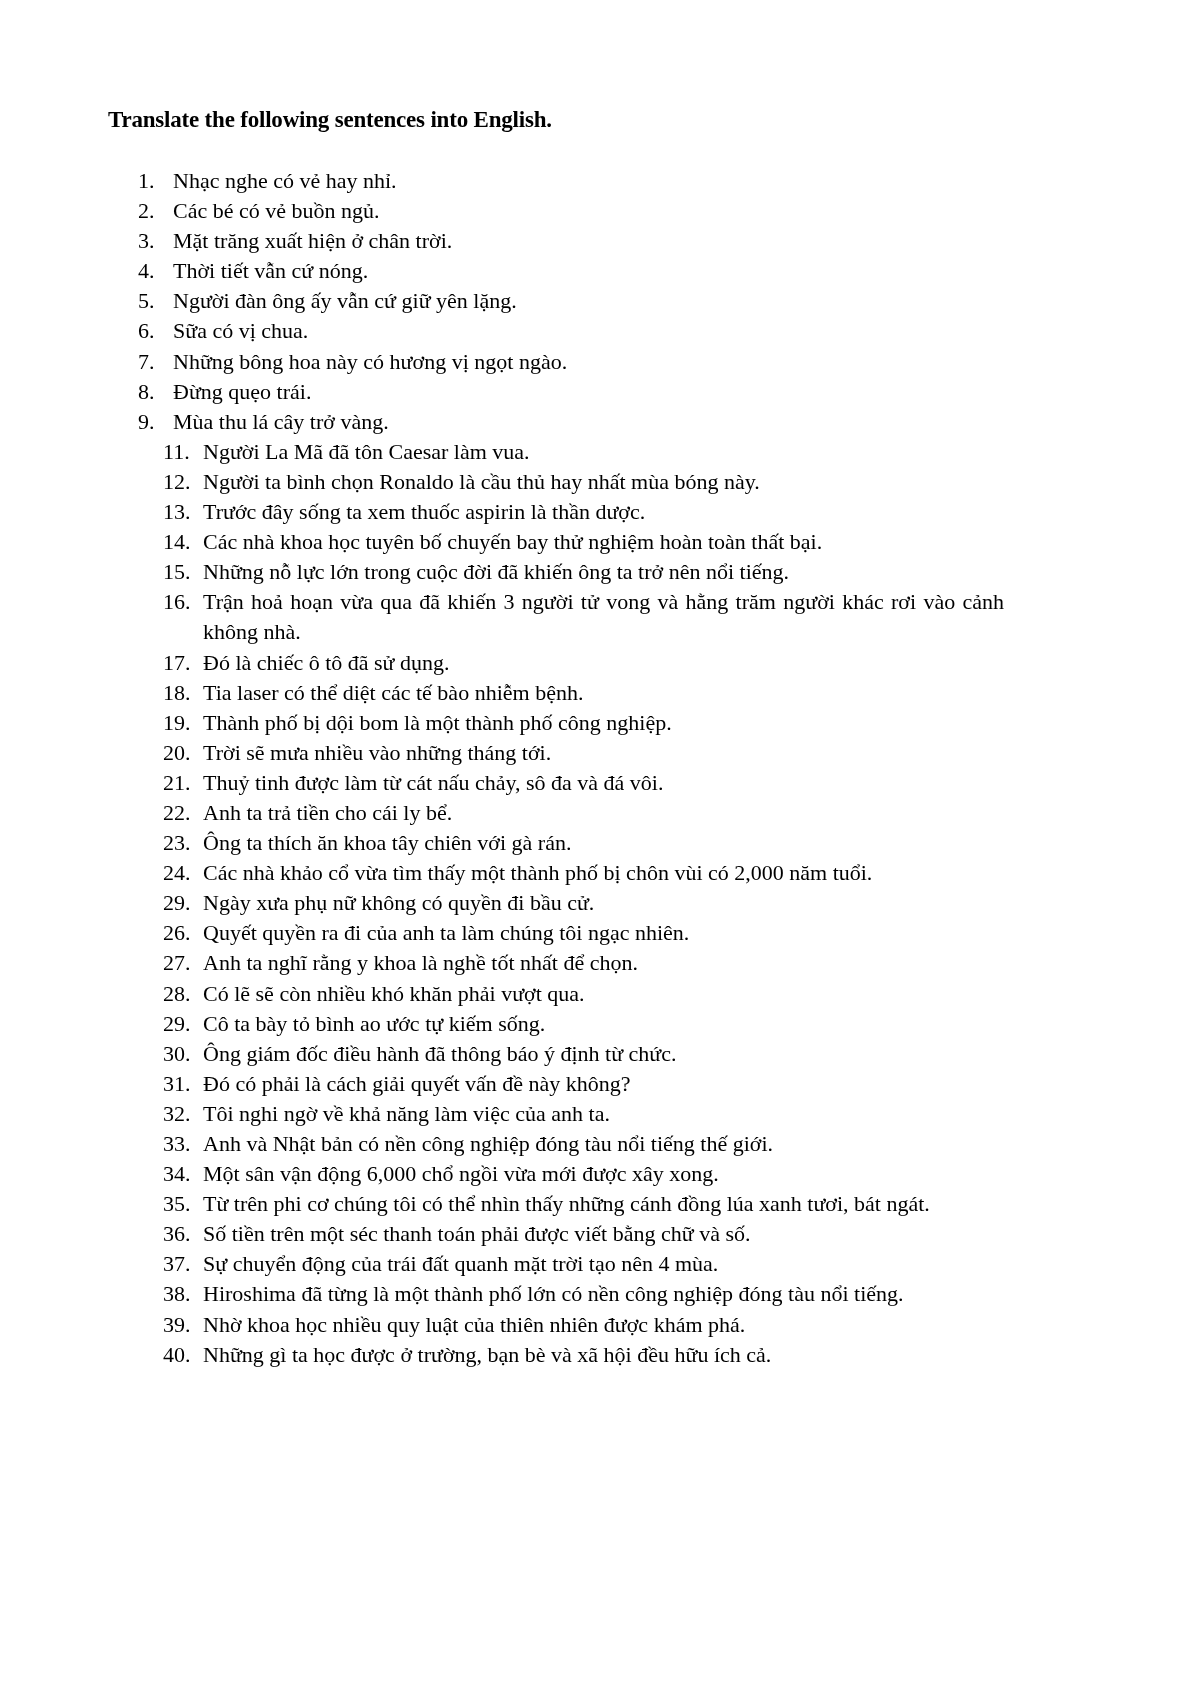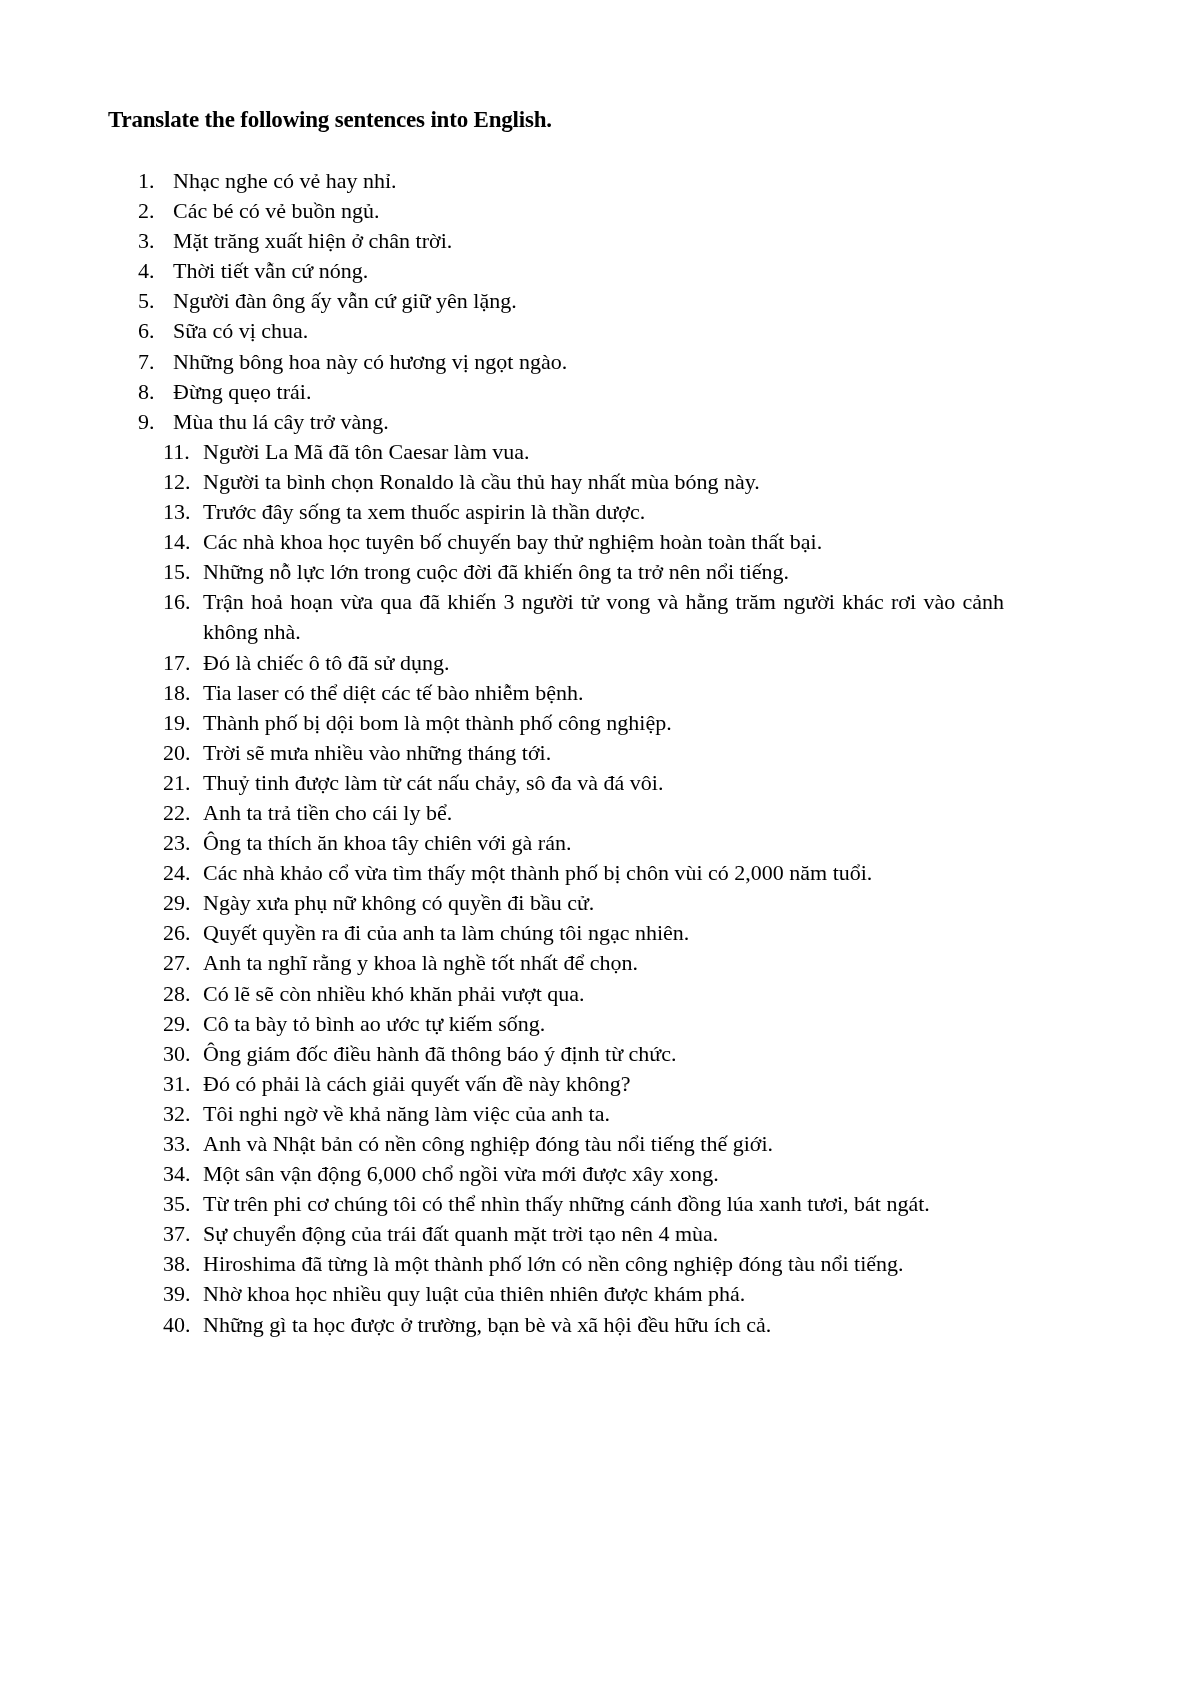--- a/index.html
+++ b/index.html
@@ -199,20 +199,24 @@
       </li>
     <li class="item two-digit">
         <span class="num">34.</span>
         <span class="text">Một sân vận động 6,000 chổ ngồi vừa mới được xây xong.</span>
       </li>
     <li class="item two-digit">
         <span class="num">35.</span>
         <span class="text">Từ trên phi cơ chúng tôi có thể nhìn thấy những cánh đồng lúa xanh tươi, bát ngát.</span>
       </li>
     <li class="item two-digit">
+        <span class="num">36.</span>
+        <span class="text">Số tiền trên một séc thanh toán phải được viết bằng chữ và số.</span>
+      </li>
+    <li class="item two-digit">
         <span class="num">37.</span>
         <span class="text">Sự chuyển động của trái đất quanh mặt trời tạo nên 4 mùa.</span>
       </li>
     <li class="item two-digit">
         <span class="num">38.</span>
         <span class="text">Hiroshima đã từng là một thành phố lớn có nền công nghiệp đóng tàu nổi tiếng.</span>
       </li>
     <li class="item two-digit">
         <span class="num">39.</span>
         <span class="text">Nhờ khoa học nhiều quy luật của thiên nhiên được khám phá.</span>

